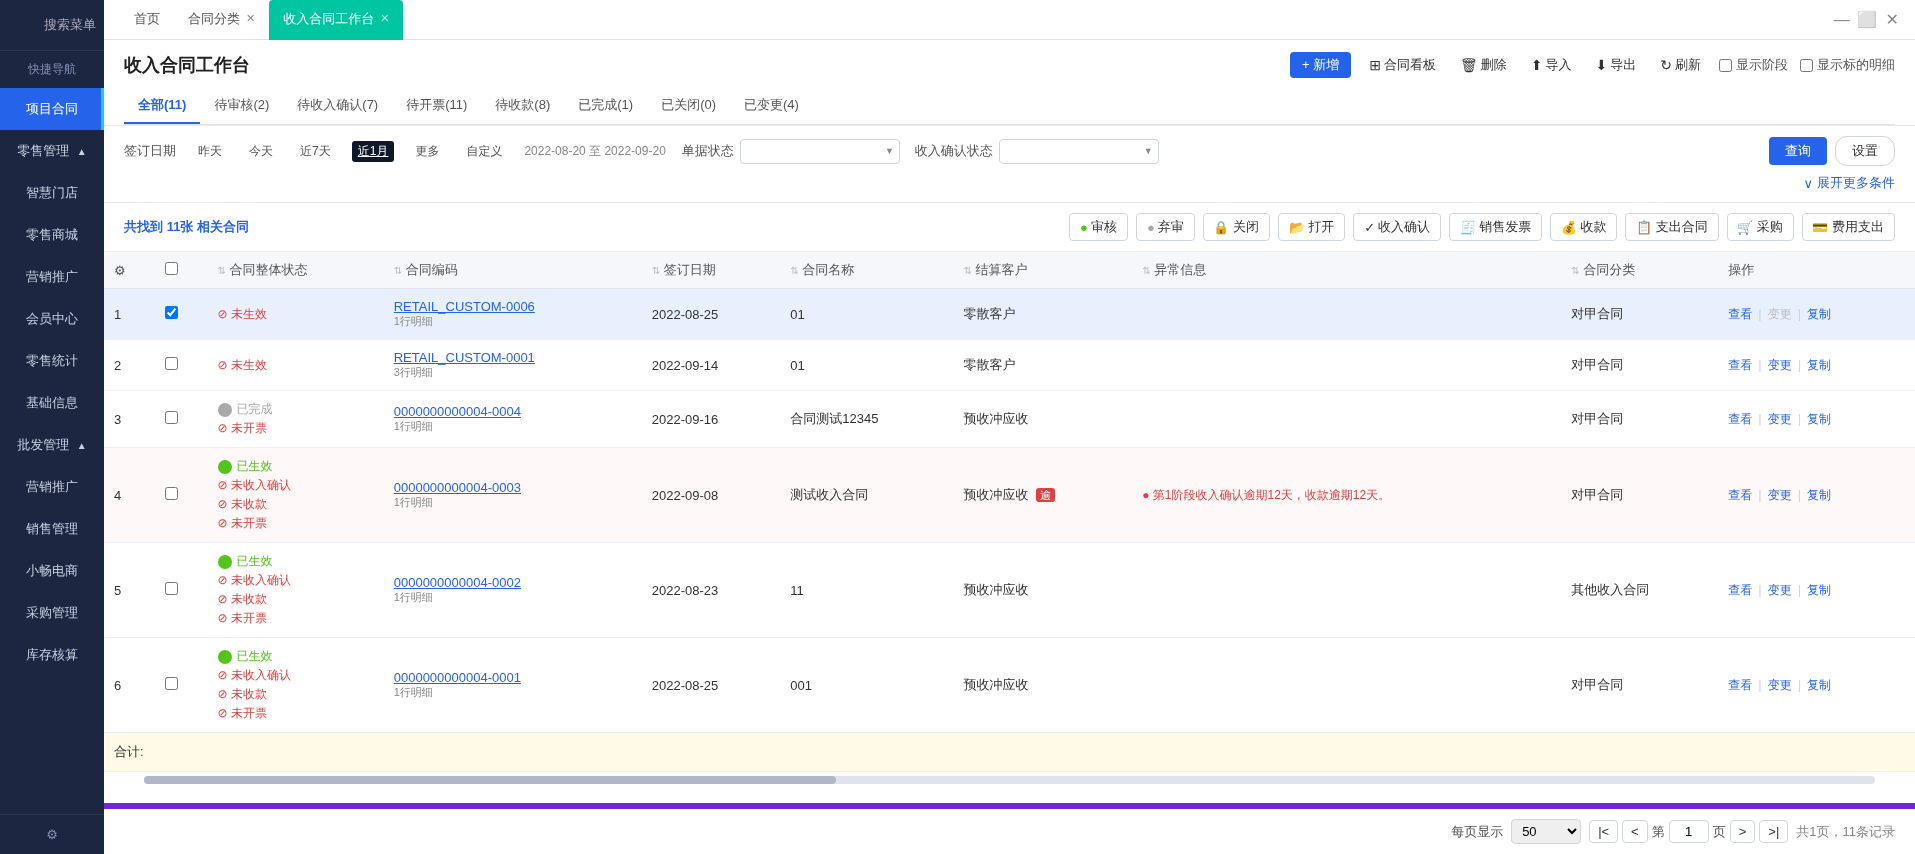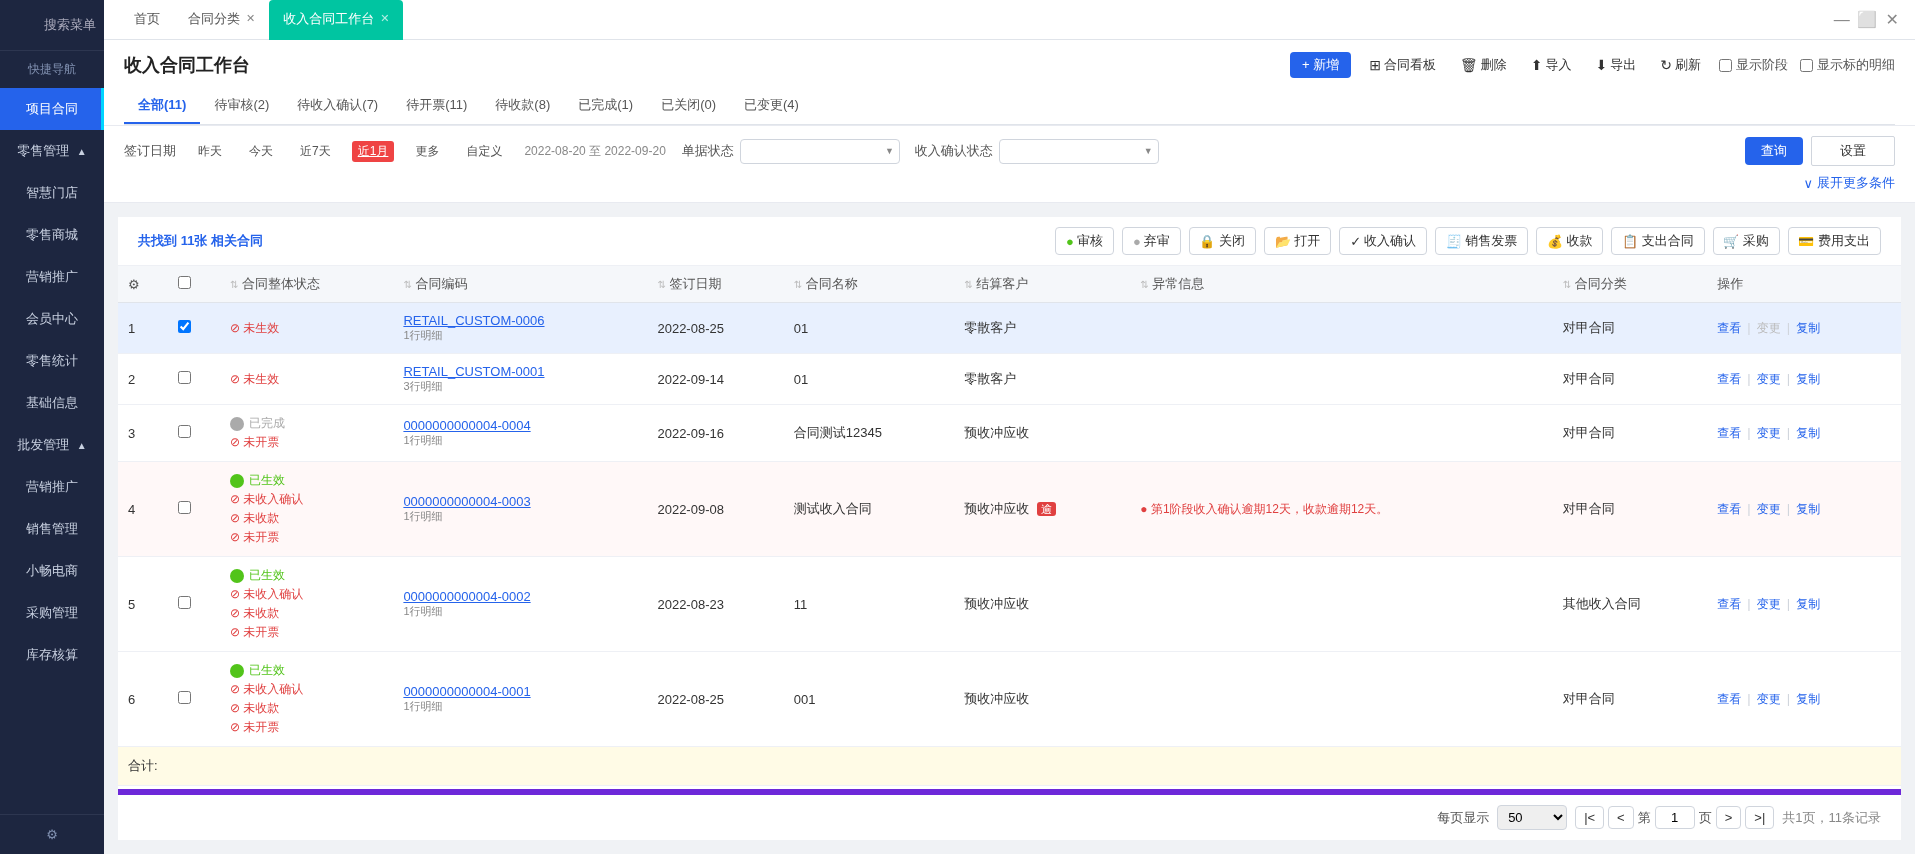--- a/index.html
+++ b/index.html
@@ -40,32 +40,32 @@
     .status-tabs { display: flex; gap: 0; border-bottom: 1px solid #e0e4ea; margin-top: 4px; }
     .status-tab { padding: 8px 14px; cursor: pointer; color: #555; font-size: 13px; border-bottom: 2px solid transparent; white-space: nowrap; }
     .status-tab.active { color: #2563eb; border-bottom: 2px solid #2563eb; font-weight: bold; }
 
     
     .filter-bar { background: #fff; padding: 10px 20px; border-bottom: 1px solid #e8eaf0; flex-shrink: 0; }
     .filter-row { display: flex; align-items: center; gap: 16px; flex-wrap: wrap; }
     .filter-label { color: #555; font-size: 13px; white-space: nowrap; }
     .filter-date-options { display: flex; gap: 15px; align-items: center; }
     .filter-date-btn { padding: 2px 6px; cursor: pointer; color: #555; font-size: 12px; border-radius: 3px; }
-    .filter-date-btn.active { background: #ef4444; color: #fff; text-decoration: underline; }
+    .filter-date-btn.active { background: #0f172a; color: #fff; text-decoration: underline; }
     .filter-date-range { color: #888; font-size: 12px; }
     .filter-select { display: flex; align-items: center; gap: 6px; }
     .filter-select-box { border: 1px solid #d0d5dd; border-radius: 4px; padding: 4px 24px 4px 8px; color: #333; font-size: 13px; min-width: 160px; background: #fff; position: relative; appearance: none; cursor: pointer; }
     .select-wrapper { position: relative; display: inline-block; }
     .select-wrapper::after { content: '▼'; position: absolute; right: 6px; top: 50%; transform: translateY(-50%); font-size: 9px; color: #888; pointer-events: none; }
     .filter-expand { display: flex; align-items: center; gap: 4px; color: #2563eb; cursor: pointer; font-size: 13px; margin-left: auto; }
     .query-btn { background: #2563eb; color: #fff; padding: 5px 16px; border-radius: 4px; cursor: pointer; font-size: 13px; border: none; }
-    .set-btn { background: #fff; color: #333; padding: 5px 28px; border-radius: 2px; cursor: pointer; font-size: 13px; border: 1px solid #d0d5dd; }
-
-    
-    .content { flex: 1; background: #fff; margin: 14px; overflow: hidden; display: flex; flex-direction: column; }
+    .set-btn { background: #fff; color: #333; padding: 5px 16px; border-radius: 12px; cursor: pointer; font-size: 13px; border: 1px solid #d0d5dd; }
+
+    
+    .content { flex: 1; background: #fff; margin: 0; overflow: hidden; display: flex; flex-direction: column; }
 
     
     .action-bar { padding: 10px 20px; display: flex; align-items: center; justify-content: space-between; border-bottom: 1px solid #eef0f5; flex-shrink: 0; }
     .record-count { color: #555; font-size: 13px; }
     .record-count span { color: #2563eb; font-weight: bold; }
     .action-buttons { display: flex; gap: 8px; align-items: center; }
     .action-btn { display: flex; align-items: center; gap: 3px; padding: 4px 10px; border: 1px solid #d0d5dd; border-radius: 4px; cursor: pointer; font-size: 12px; color: #333; background: #fff; }
 
     
     .table-wrapper { flex: 1; overflow: auto; }

